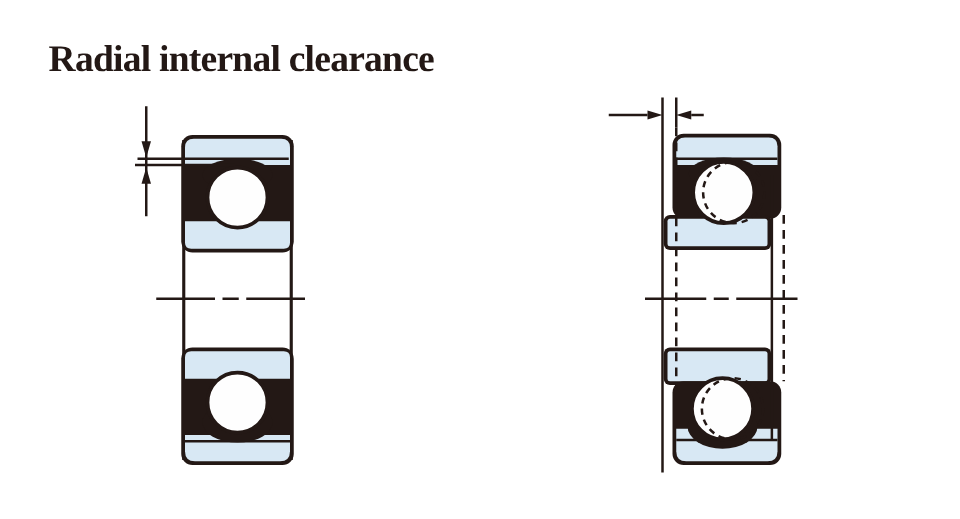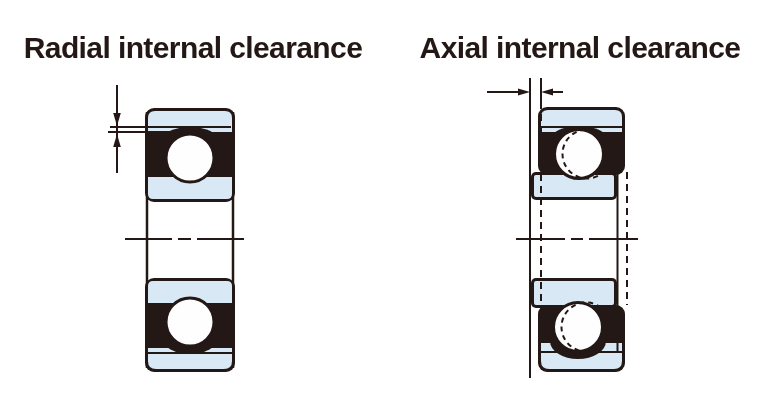--- a/index.html
+++ b/index.html
@@ -1,21 +1,21 @@
 <!DOCTYPE html>
 <html style="--outline: #231815; --ring: #d8e8f4; --ball: #fefefe; --bg: #ffffff;"><head>
 <meta charset="utf-8">
 <style>
   html,body{margin:0;padding:0;background:#fff;}
   .canvas{
     position:relative;
     width:768px;height:414px;
     background:var(--bg,#ffffff);
     overflow:hidden;
-    font-family:Liberation Sans, sans-serif;
+    font-family:Liberation Serif, serif;
   }
   .diagram-title{
     position:absolute;
     top:31px;
     transform:translateX(-50%);
     font-size:30px;
     font-weight:700;
     letter-spacing:-0.6px;
     white-space:nowrap;
     color:var(--outline,#231815);
@@ -29,21 +29,20 @@
   .ball{fill:var(--ball,#fefefe);stroke:var(--outline,#231815);stroke-width:3;}
   .ghost{fill:none;stroke:var(--outline,#231815);stroke-width:2;stroke-dasharray:5 4;}
 </style>
 </head>
 <body>
 
 <div class="canvas">
 
   <div class="diagram-title title-radial">Radial internal clearance</div>
 
-  <div class="diagram-title title-axial">Axial internal clearance</div>
 
   <svg class="fig" viewBox="0 0 768 415">
 
     <g>
 
       <line class="ln" stroke-width="2.5" x1="147" y1="112" x2="147" y2="368"></line>
       <line class="ln" stroke-width="2.5" x1="233" y1="112" x2="233" y2="368"></line>
 
       <path class="ln" stroke-width="2" stroke-dasharray="47 6 13 6" d="M125 239 H246"></path>
 

